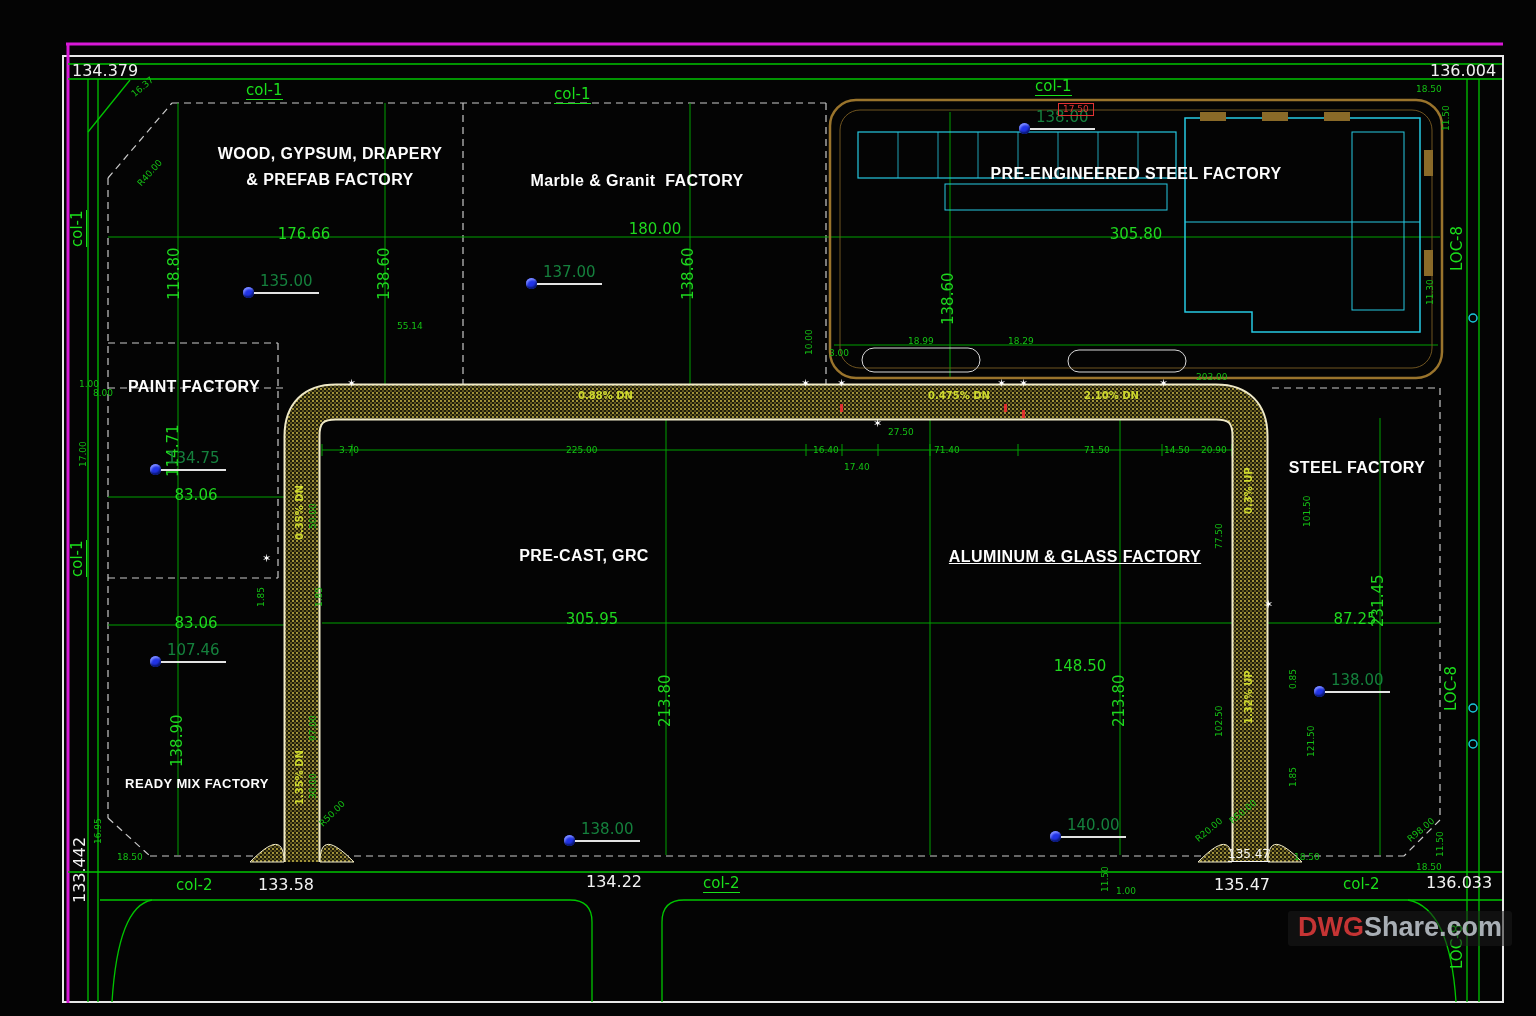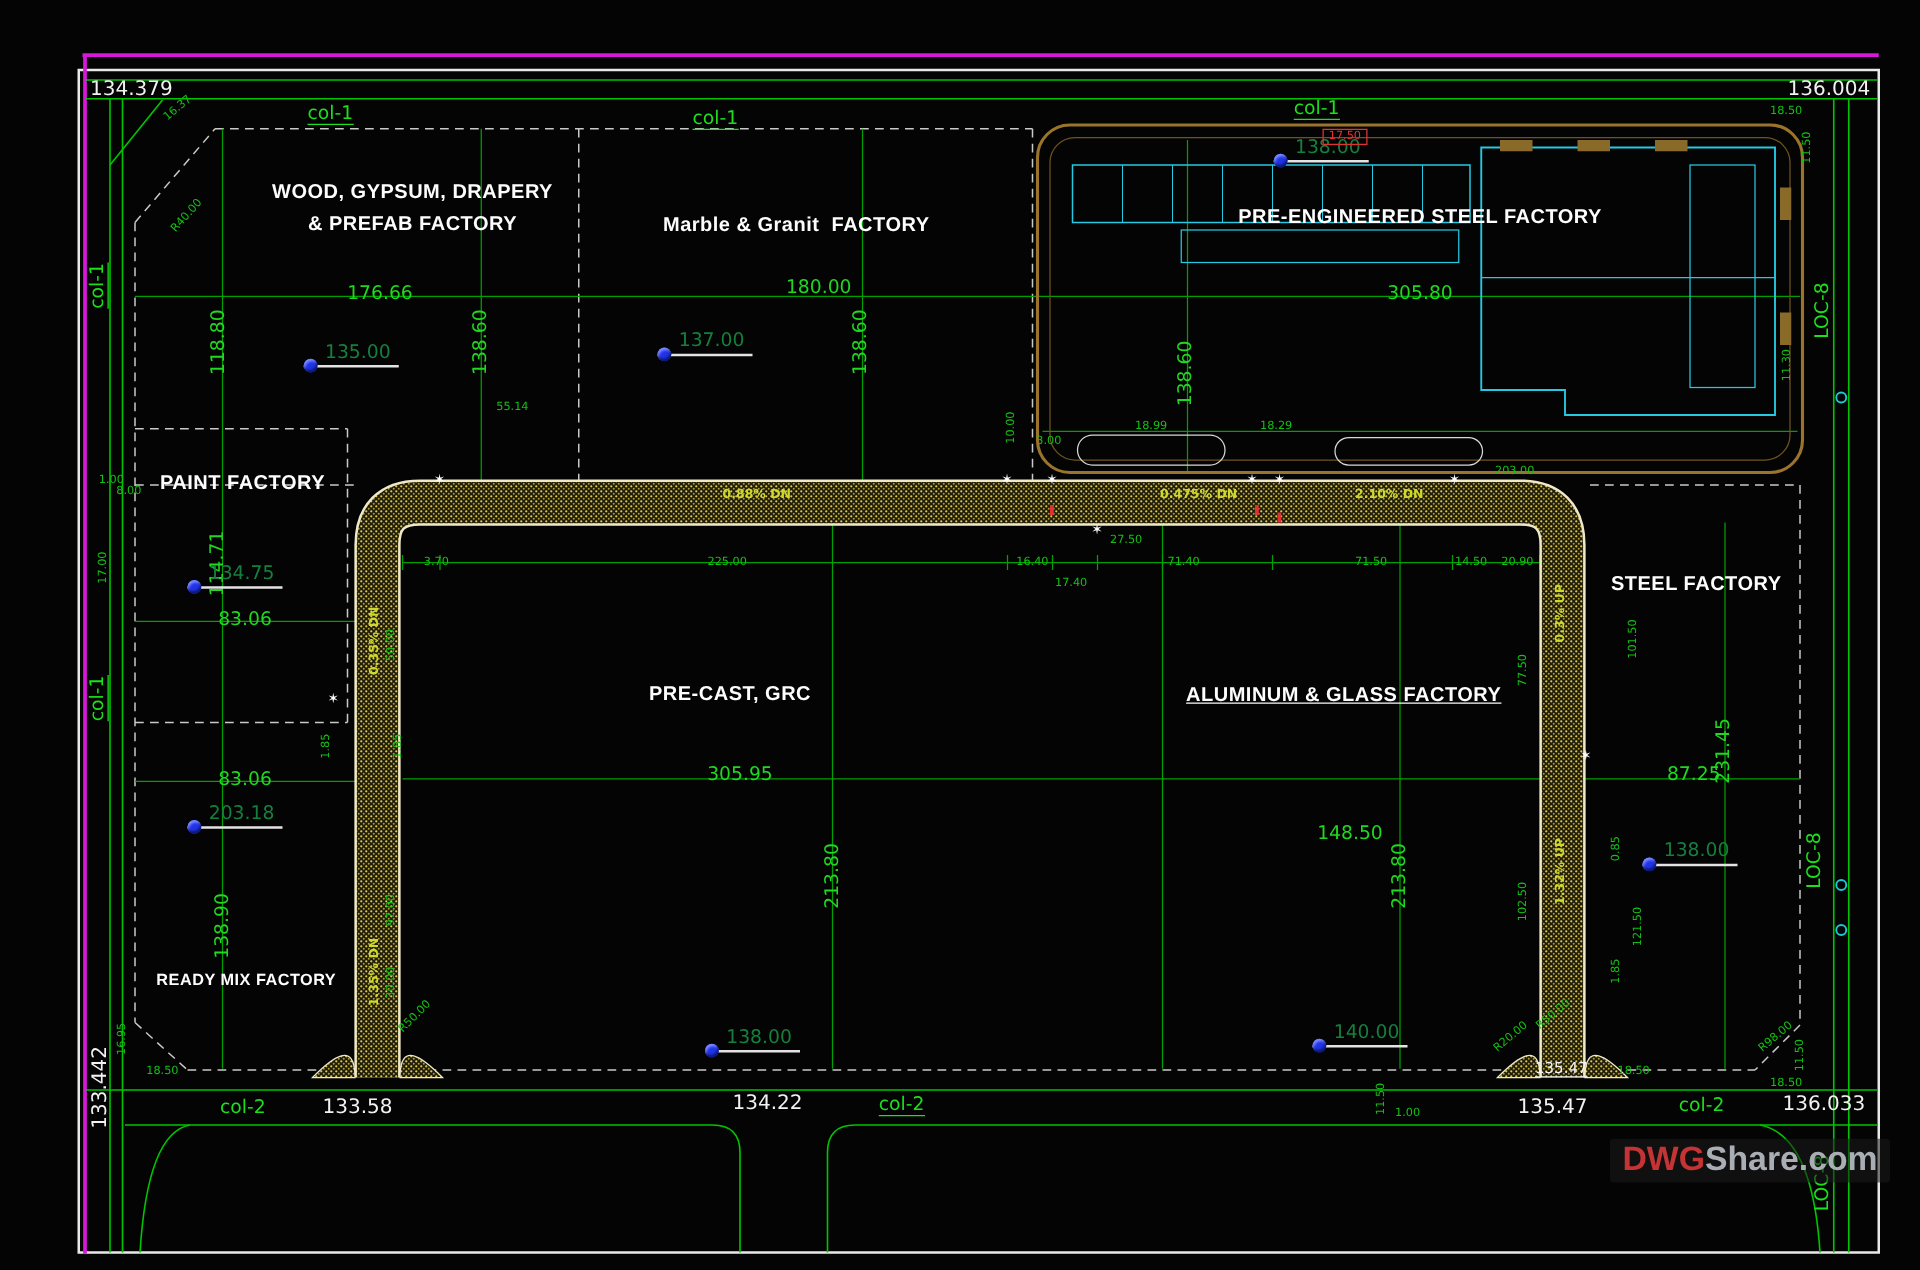--- a/index.html
+++ b/index.html
@@ -246,21 +246,21 @@
       <div class="lbl star" style="left: 997px; top: 378px;">✶</div>
       <div class="lbl star" style="left: 1019px; top: 378px;">✶</div>
       <div class="lbl star" style="left: 1159px; top: 378px;">✶</div>
       <div class="lbl star" style="left: 873px; top: 418px;">✶</div>
       <div class="lbl star" style="left: 262px; top: 553px;">✶</div>
       <div class="lbl star" style="left: 1264px; top: 599px;">✶</div>
       <div class="elev" style="left: 243px; top: 271px;"><span class="bdot"></span><span class="ev">135.00</span></div>
       <div class="elev" style="left: 526px; top: 262px;"><span class="bdot"></span><span class="ev">137.00</span></div>
       <div class="elev" style="left: 1019px; top: 107px;"><span class="bdot"></span><span class="ev">138.00</span></div>
       <div class="elev" style="left: 150px; top: 448px;"><span class="bdot"></span><span class="ev">134.75</span></div>
-      <div class="elev" style="left: 150px; top: 640px;"><span class="bdot"></span><span class="ev">203.18</span></div>
+      <div class="elev" style="left: 150px; top: 640px;"><span class="bdot"></span><span class="ev">107.46</span></div>
       <div class="elev" style="left: 1314px; top: 670px;"><span class="bdot"></span><span class="ev">138.00</span></div>
       <div class="elev" style="left: 564px; top: 819px;"><span class="bdot"></span><span class="ev">138.00</span></div>
       <div class="elev" style="left: 1050px; top: 815px;"><span class="bdot"></span><span class="ev">140.00</span></div>
     </div>
 
   <div class="redstamp">17.50</div>
 
   <div class="watermark">
     <span class="wm-dwg">DWG</span><span class="wm-share">Share.com</span>
   </div>

